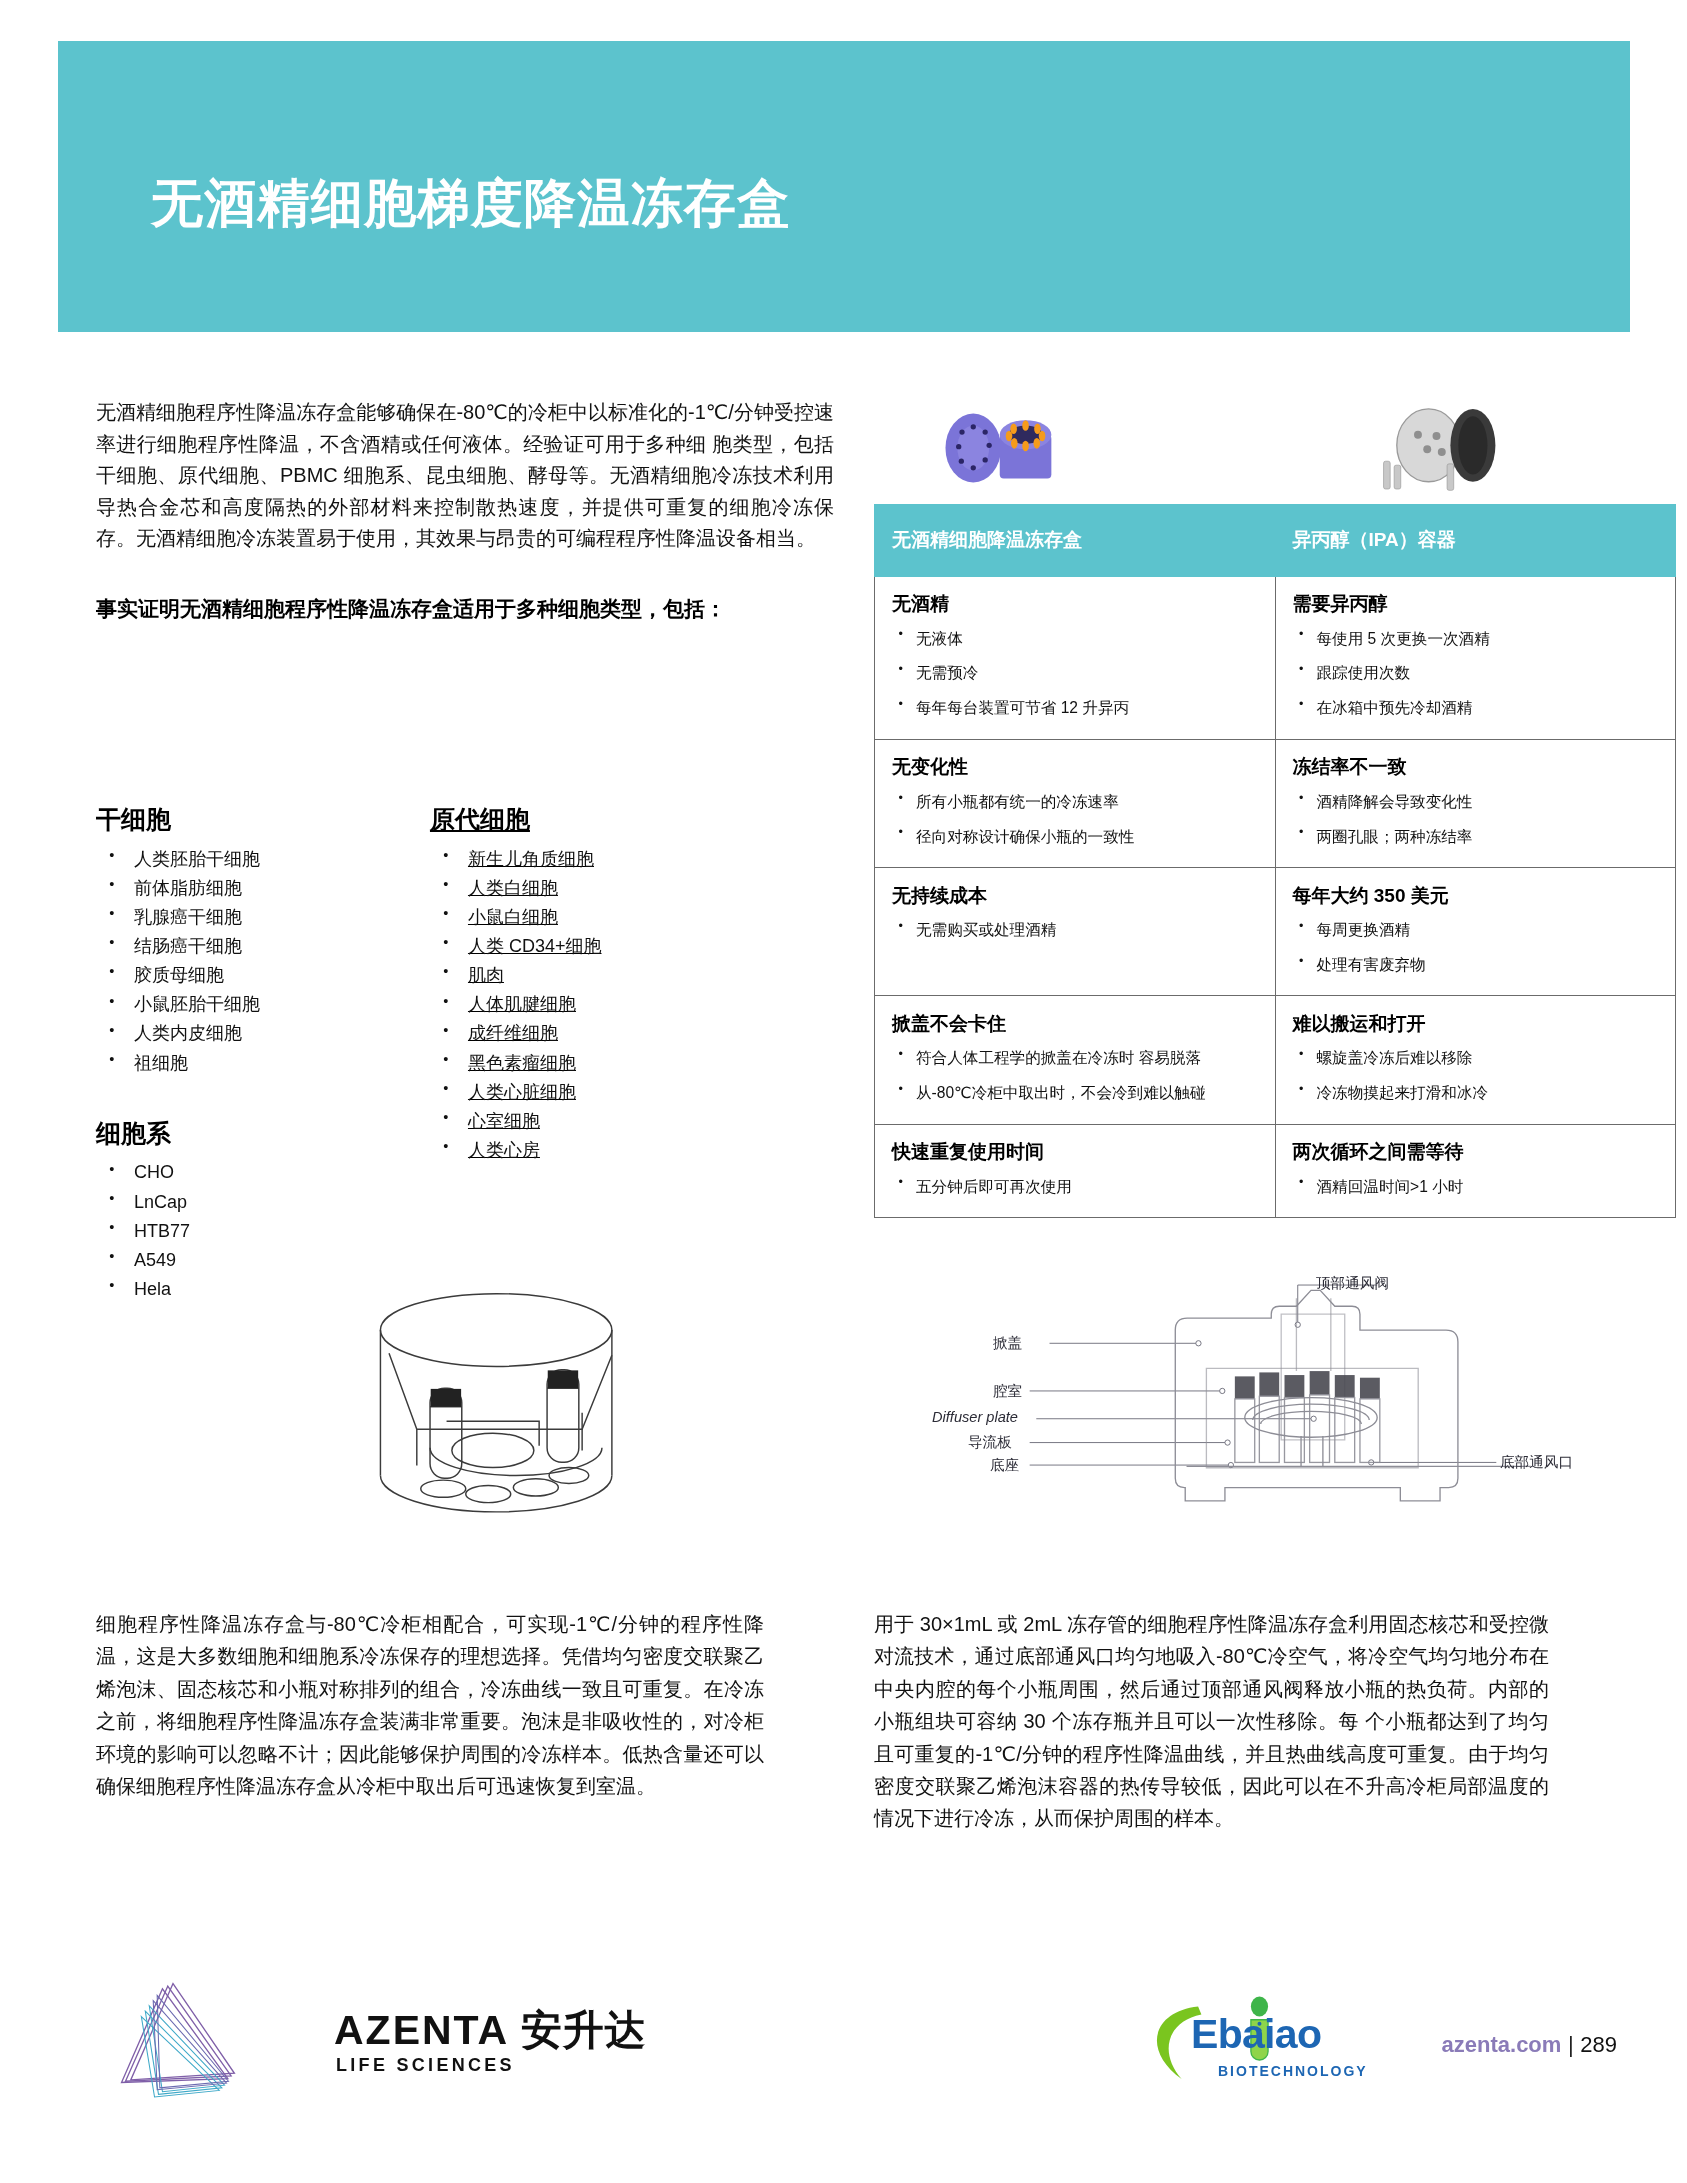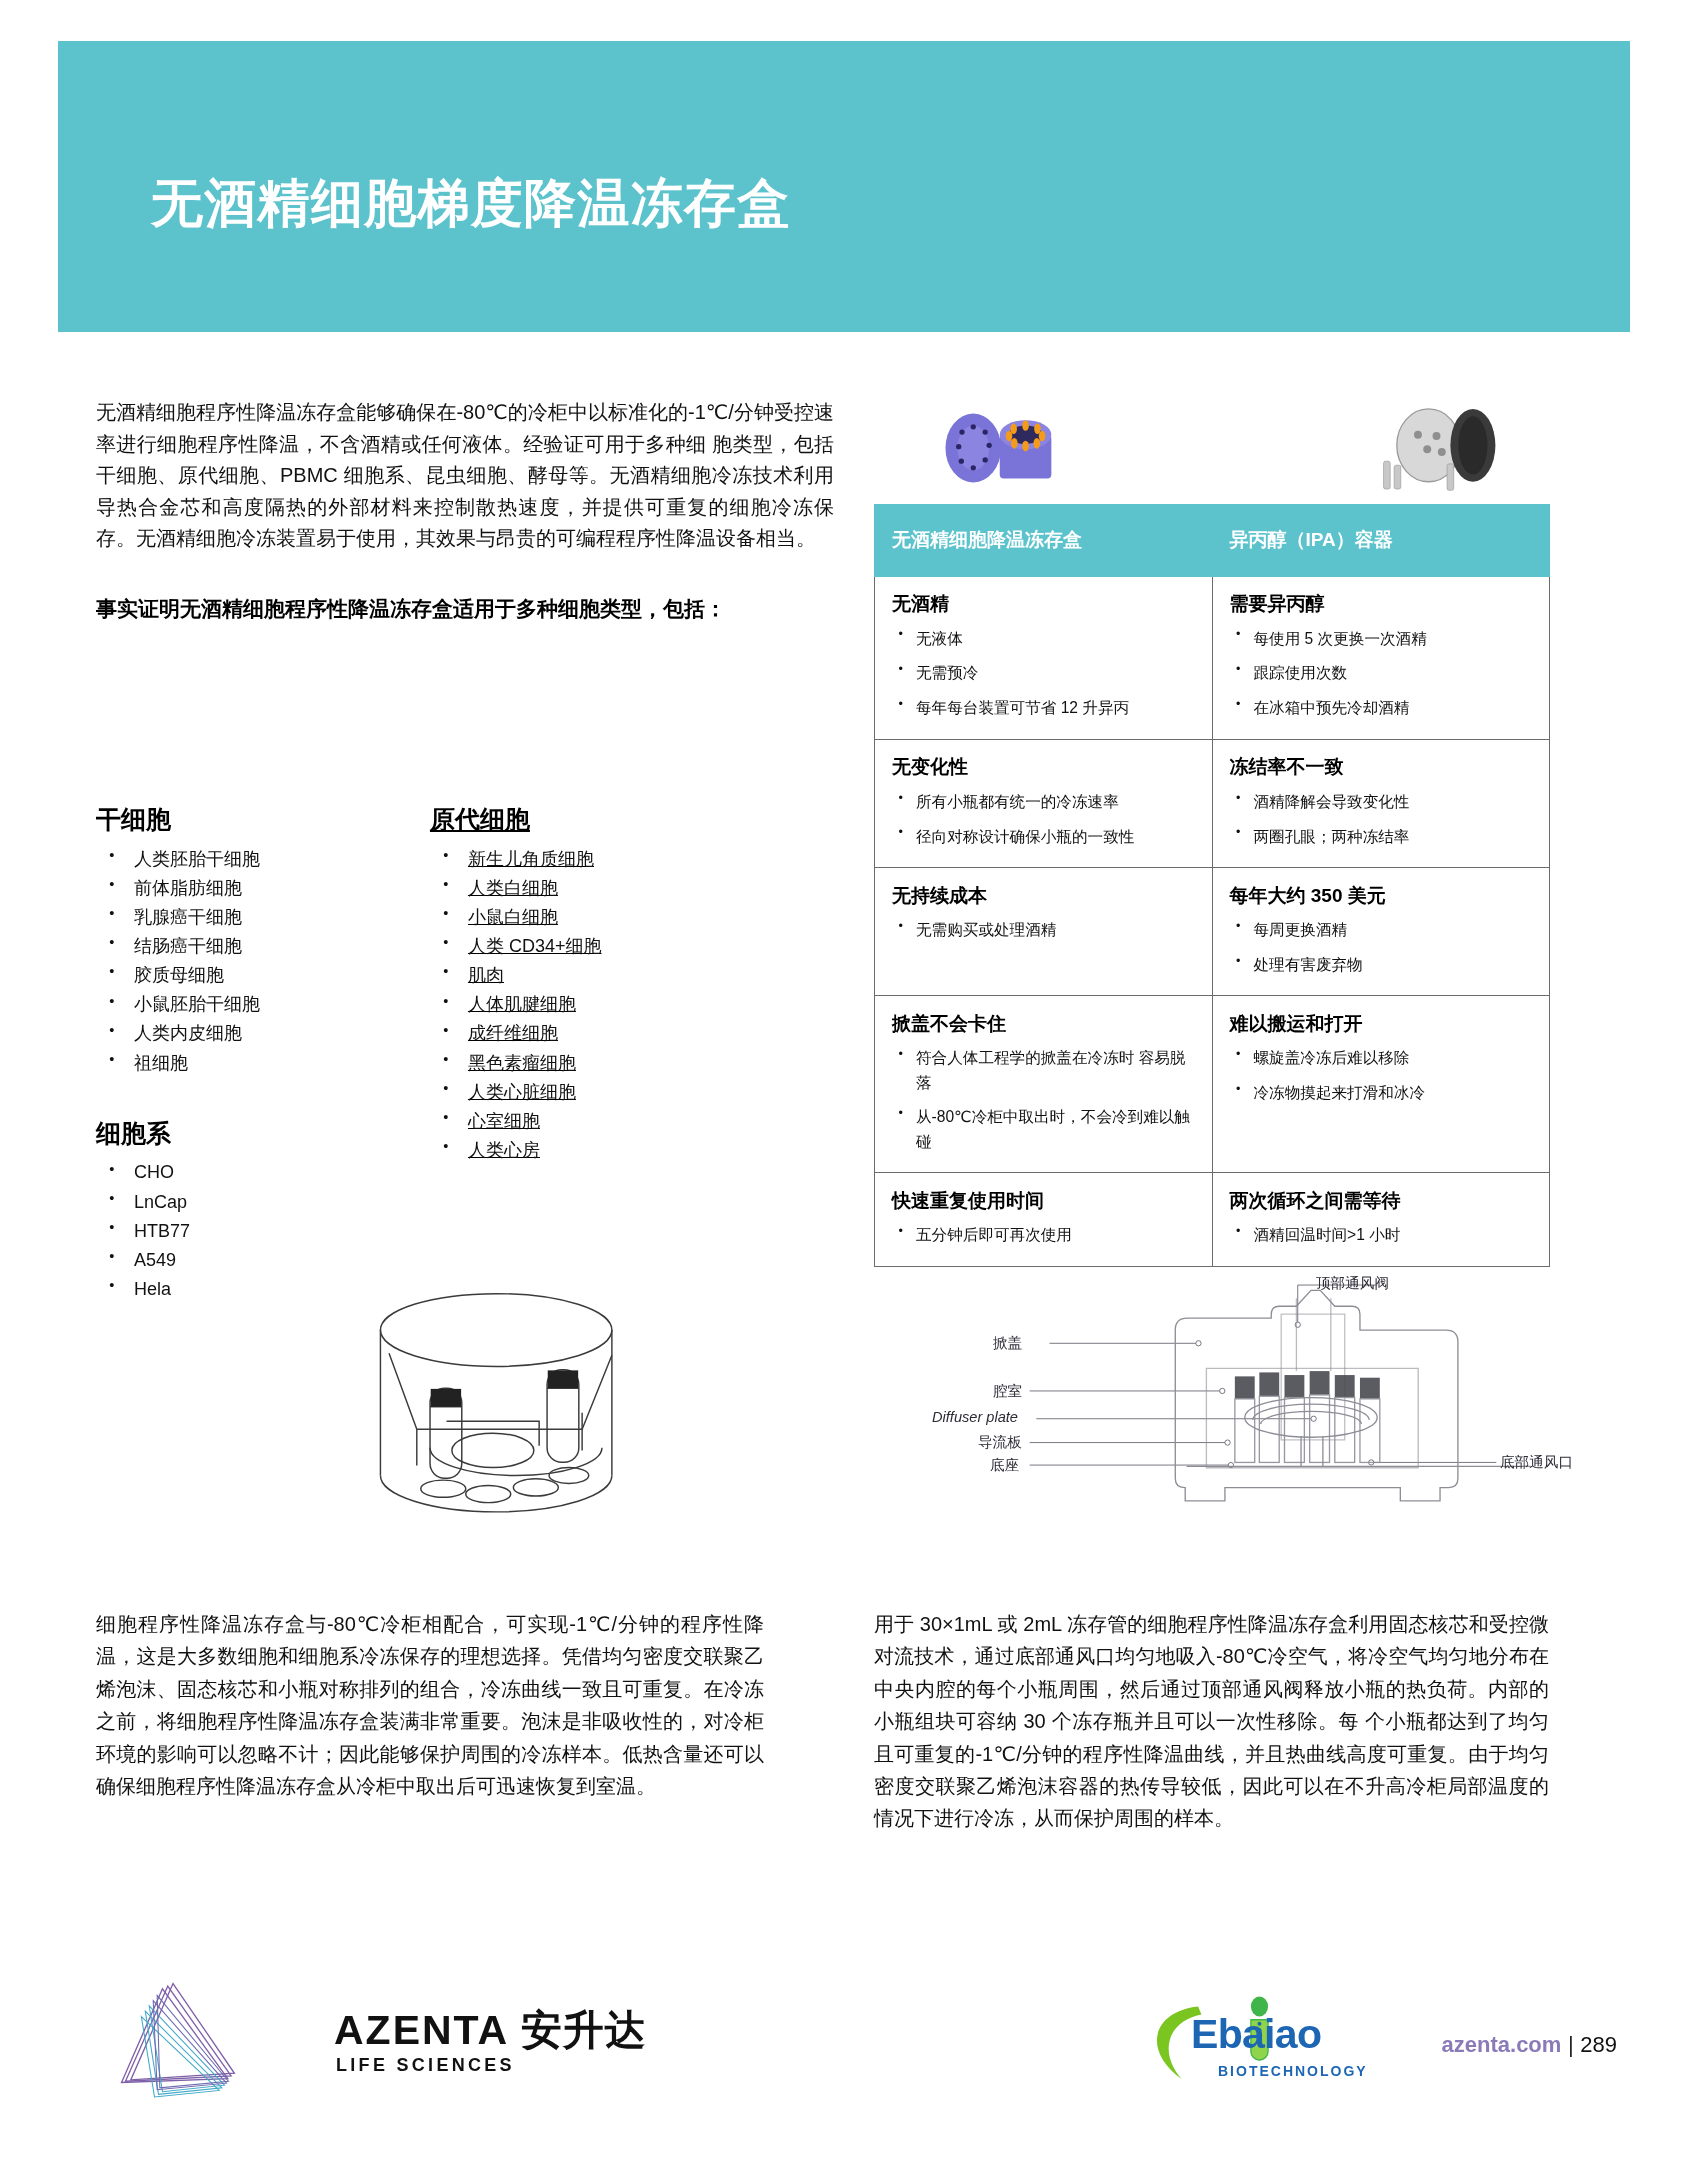--- a/index.html
+++ b/index.html
@@ -54,21 +54,21 @@
     position:relative;font-size:18px;line-height:1.62;
     padding-left:38px;color:#111;
   }
   ul.ct-list li:before{
     content:"\2022";position:absolute;left:13.2px;top:-0.7px;font-size:14.6px;color:#111;
   }
 
   
   .prodimgs{position:absolute;left:874px;top:387px;width:675px;height:116px;}
   .cmp-table{
-    position:absolute;left:874px;top:504px;width:676px;
+    position:absolute;left:874px;top:504px;width:802px;
     border-collapse:collapse;
     table-layout:fixed;
   }
   .cmp-table td,.cmp-table th{
     border:0.7px solid #6b6b6b;
     vertical-align:top;
     padding:13.2px 17px 17px 17px;
     width:50%;
   }
   .cmp-table thead th{
@@ -399,21 +399,21 @@
       <path d="M560 262 a100 30 0 0 1 200 0 a100 30 0 0 1 -200 0"></path>
       <path d="M572 266 a88 24 0 0 1 176 0"></path>
       <path d="M584 272 a76 19 0 0 1 152 0"></path>
 
       <path d="M645 290 v46 M678 290 v46"></path>
       <path d="M472 336 h520"></path>
     </svg>
     <div class="dlabel" style="left:442px;top:30px;">顶部通风阀</div>
     <div class="dlabel" style="left:119px;top:90px;">掀盖</div>
     <div class="dlabel" style="left:119px;top:138px;">腔室</div>
-    <div class="dlabel" style="left:104px;top:189px;">导流板</div>
+    <div class="dlabel" style="left:94px;top:189px;">导流板</div>
     <div class="dlabel it" style="left:58px;top:165px;">Diffuser plate</div>
     <div class="dlabel" style="left:116px;top:212px;text-align:center;">底座</div>
     <div class="dlabel" style="left:626px;top:209px;">底部通风口</div>
   </div>
 
   <div class="bot-left">
     <p class="para small">细胞程序性降温冻存盒与-80℃冷柜相配合，可实现-1℃/分钟的程序性降温，这是大多数细胞和细胞系冷冻保存的理想选择。凭借均匀密度交联聚乙烯泡沫、固态核芯和小瓶对称排列的组合，冷冻曲线一致且可重复。在冷冻之前，将细胞程序性降温冻存盒装满非常重要。泡沫是非吸收性的，对冷柜环境的影响可以忽略不计；因此能够保护周围的冷冻样本。低热含量还可以确保细胞程序性降温冻存盒从冷柜中取出后可迅速恢复到室温。</p>
   </div>
   <div class="bot-right">
     <p class="para small">用于 30×1mL 或 2mL 冻存管的细胞程序性降温冻存盒利用固态核芯和受控微对流技术，通过底部通风口均匀地吸入-80℃冷空气，将冷空气均匀地分布在中央内腔的每个小瓶周围，然后通过顶部通风阀释放小瓶的热负荷。内部的小瓶组块可容纳 30 个冻存瓶并且可以一次性移除。每 个小瓶都达到了均匀且可重复的-1℃/分钟的程序性降温曲线，并且热曲线高度可重复。由于均匀密度交联聚乙烯泡沫容器的热传导较低，因此可以在不升高冷柜局部温度的情况下进行冷冻，从而保护周围的样本。</p>

